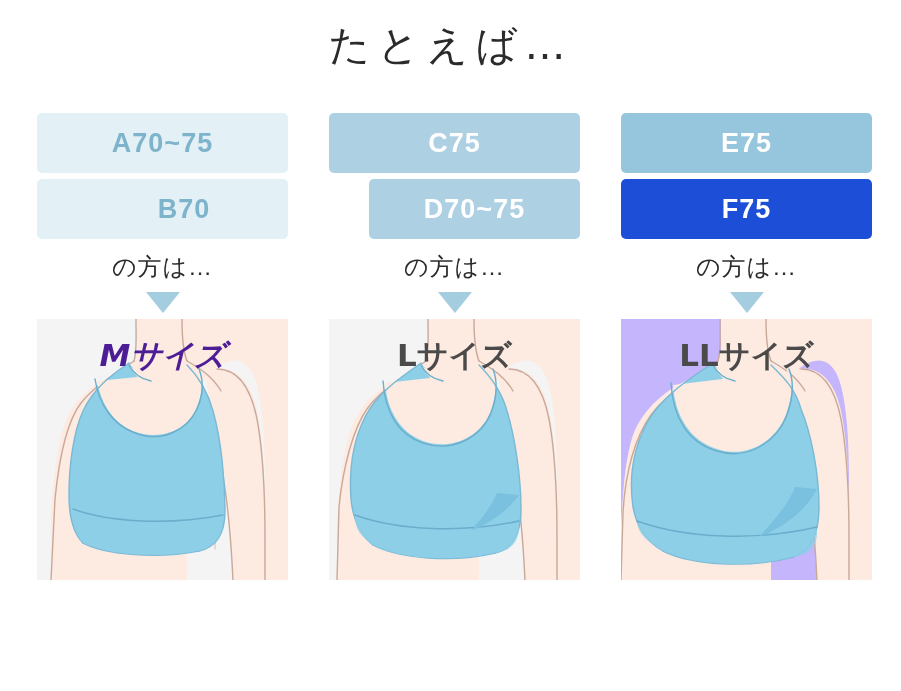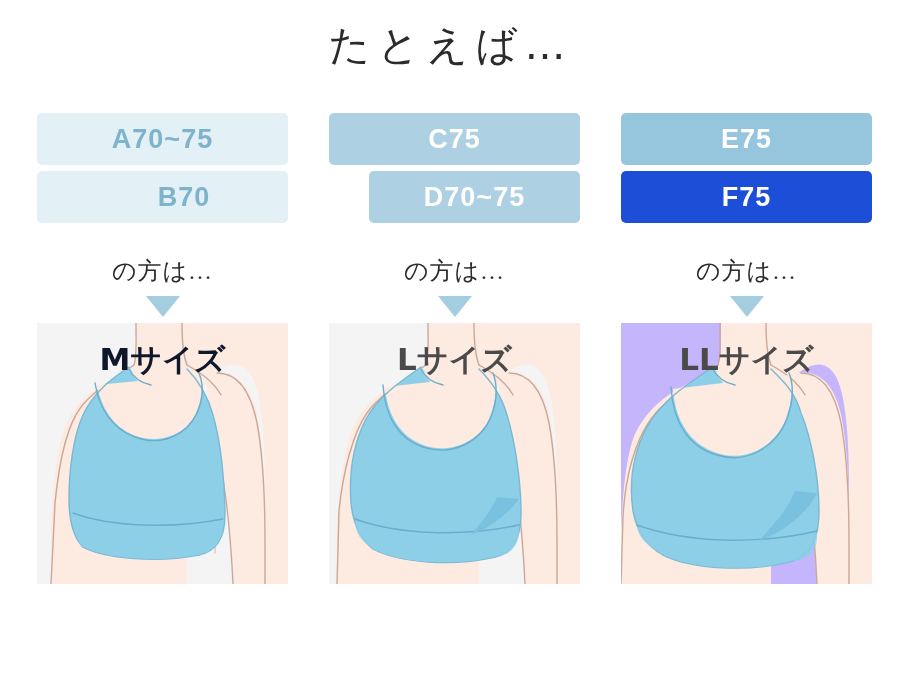--- a/index.html
+++ b/index.html
@@ -48,41 +48,41 @@
     position: absolute;
     top: 0;
     width: 251px;
   }
   .column.col-0 { left: 37px; }
   .column.col-1 { left: 329px; }
   .column.col-2 { left: 621px; }
 
   
   .size-box {
-    height: 52px;
+    height: 60px;
     border-radius: 5px;
     display: flex;
     align-items: center;
     justify-content: center;
     font-size: 27px;
     font-weight: 700;
     letter-spacing: 1px;
     box-sizing: border-box;
     font-family: "Liberation Sans", "DejaVu Sans", sans-serif;
   }
   .size-box.upper { margin-bottom: 6px; }
 
   
   .suffix-text {
-    margin-top: 32px;
+    margin-top: 12px;
     text-align: center;
     font-size: 24px;
     letter-spacing: 1px;
     color: #2b2b2b;
-    font-family: Liberation Serif, serif;
+    font-family: Liberation Sans, sans-serif;
     white-space: nowrap;
   }
 
   
   .arrow-wrap {
     margin-top: 9px;
     display: flex;
     justify-content: center;
   }
   .arrow-down {
@@ -175,21 +175,21 @@
 
             <path d="M58 60 C62 86 76 106 98 114 C124 124 150 112 160 90 C167 74 166 60 162 50" stroke="#6aaecb"></path>
 
             <path d="M92 46 C96 54 104 60 114 62" stroke="#6aaecb"></path>
 
             <path d="M36 190 C74 204 134 206 186 196" stroke="#6aaecb"></path>
 
             <path d="M36 192 C74 206 134 208 186 198 C187 214 180 228 162 232 C120 240 70 236 46 224 C38 216 36 204 36 192 Z" fill="#8ecfe8" stroke="none" opacity="0.75"></path>
           </g>
         </svg>
-        <div class="size-label" style="color: #0f172a;">Mサイズ</div>
+        <div class="size-label" style="color: #4c1d95; font-style: italic;">Mサイズ</div>
       </div>
     </div>
 
     <div class="column col-1">
       <div class="size-box upper" style="background: rgb(174, 208, 227); color: rgb(255, 255, 255);">C75</div>
       <div class="size-box lower" style="background: rgb(174, 208, 227); color: rgb(255, 255, 255); margin-left: 40px;">D70~75</div>
       <div class="suffix-text">の方は…</div>
       <div class="arrow-wrap">
         <div class="arrow-down" style="border-top-color: rgb(165, 205, 224);"></div>
       </div>

